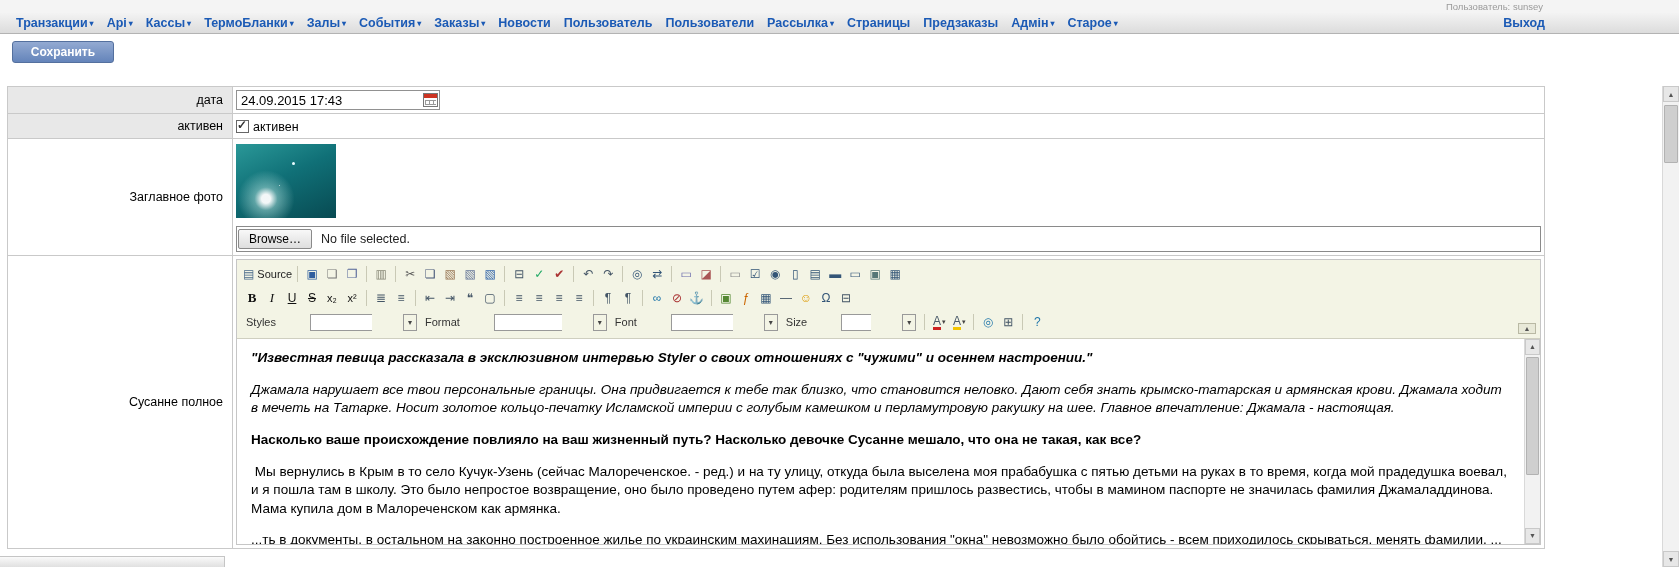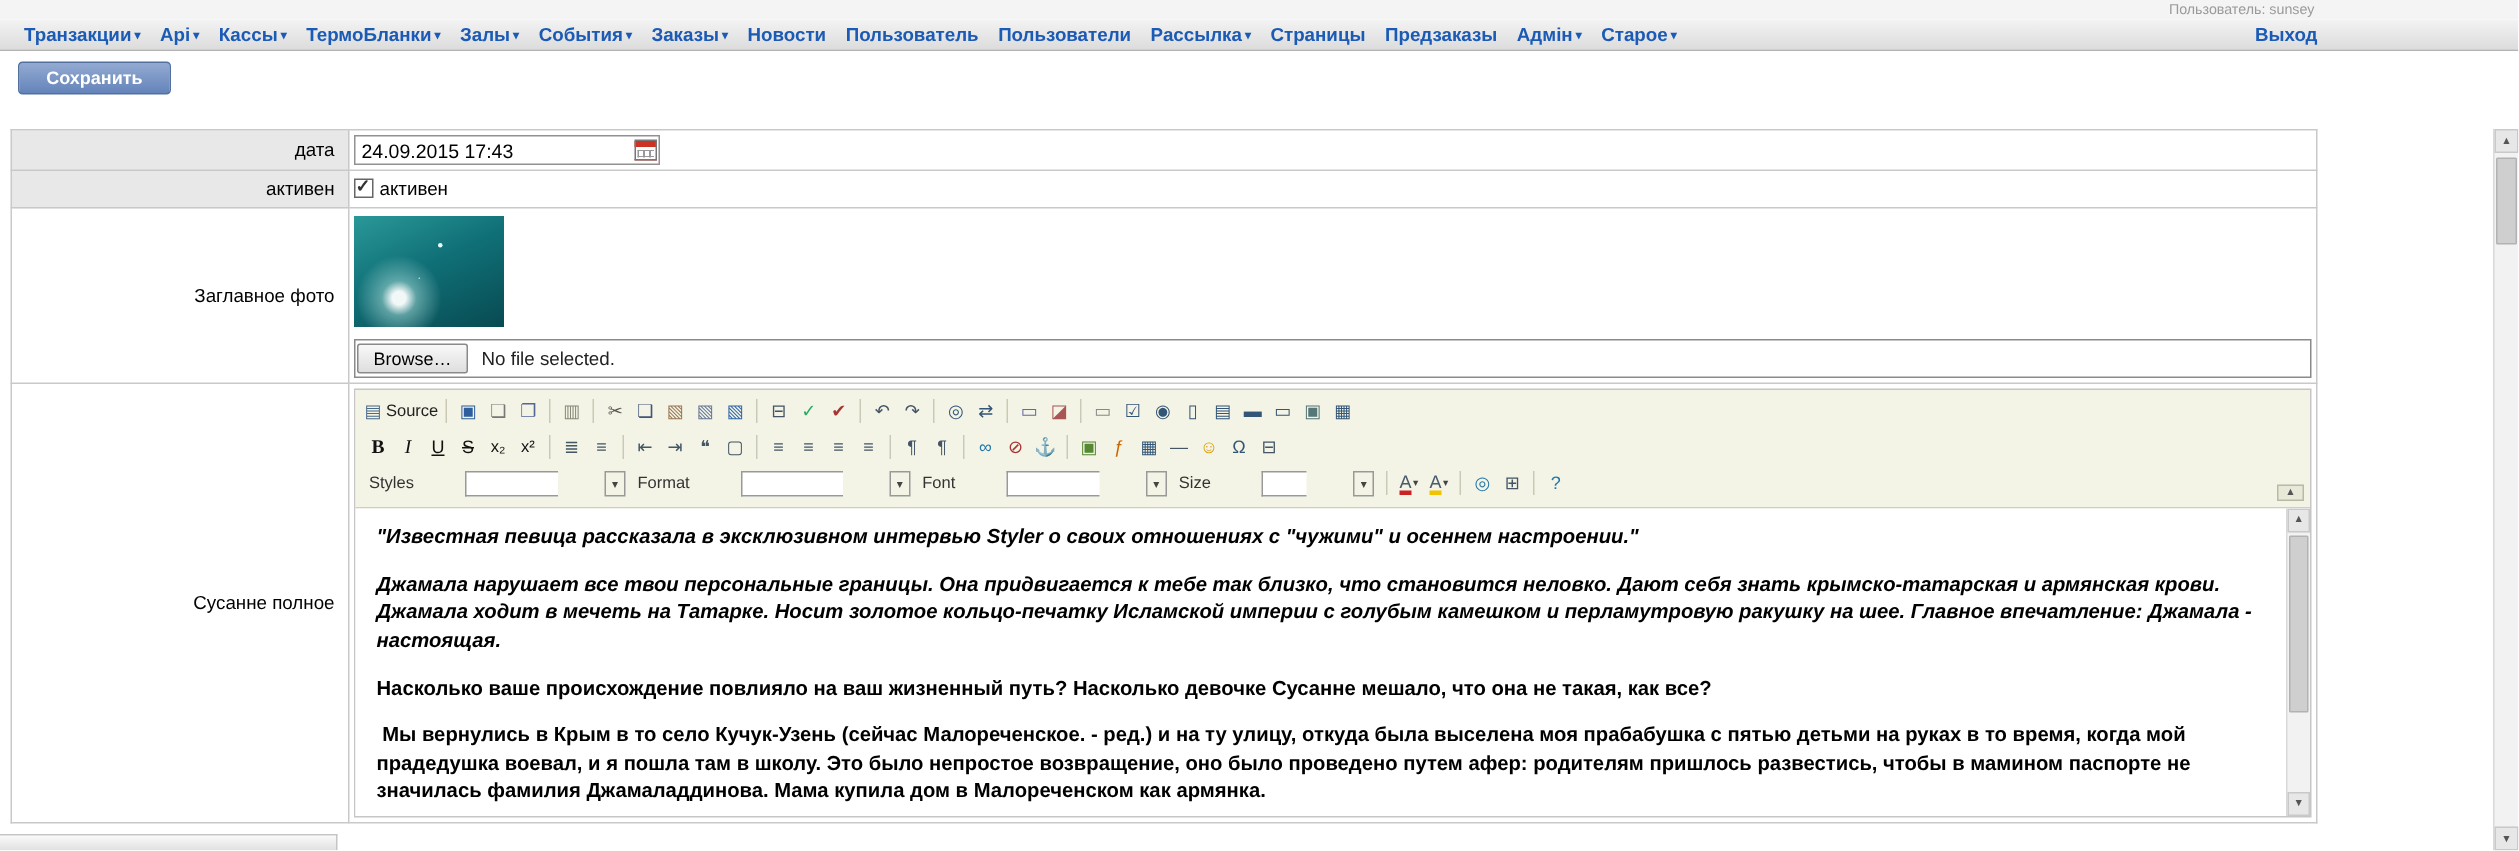--- a/index.html
+++ b/index.html
@@ -87,21 +87,21 @@
   .tb-combo-arrow { width: 14px; height: 17px; border: 1px solid #999;
                     background: linear-gradient(#f6f6eb, #dededo, #deded0); font-size: 8px;
                     display: inline-flex; align-items: center; justify-content: center; color: #444; }
   .tb-mini-arrow { font-size: 7px; color: #444; margin-left: 1px; }
   .collapse-btn { position: absolute; right: 4px; bottom: 4px; width: 18px; height: 11px;
                   background: #e8e9d8; border: 1px solid #b9b9a4; font-size: 7px; line-height: 9px;
                   text-align: center; color: #555; cursor: pointer; }
 
   .ed-content { position: relative; background: #fff; height: 205px; overflow: hidden;
                 padding: 10px 32px 0 14px; font-size: 13.5px; line-height: 1.38; color: #000; }
-  .ed-para { margin-bottom: 13px; white-space: pre-wrap; font-weight: bold; }
+  .ed-para { margin-bottom: 13px; white-space: pre-wrap; }
   .ed-bi { font-weight: bold; font-style: italic; }
   .ed-i { font-style: italic; }
   .ed-b { font-weight: bold; }
 
   
   .scroll-v { position: absolute; top: 0; right: 0; bottom: 0; width: 16px; background: #f2f2f2;
               border-left: 1px solid #d9d9d9; }
   .scroll-arrow { position: absolute; left: 0; right: 0; height: 16px; background: #e7e7e7;
               border: 1px solid #c9c9c9; display: flex; align-items: center; justify-content: center;
               font-size: 7px; color: #555; cursor: pointer; }

